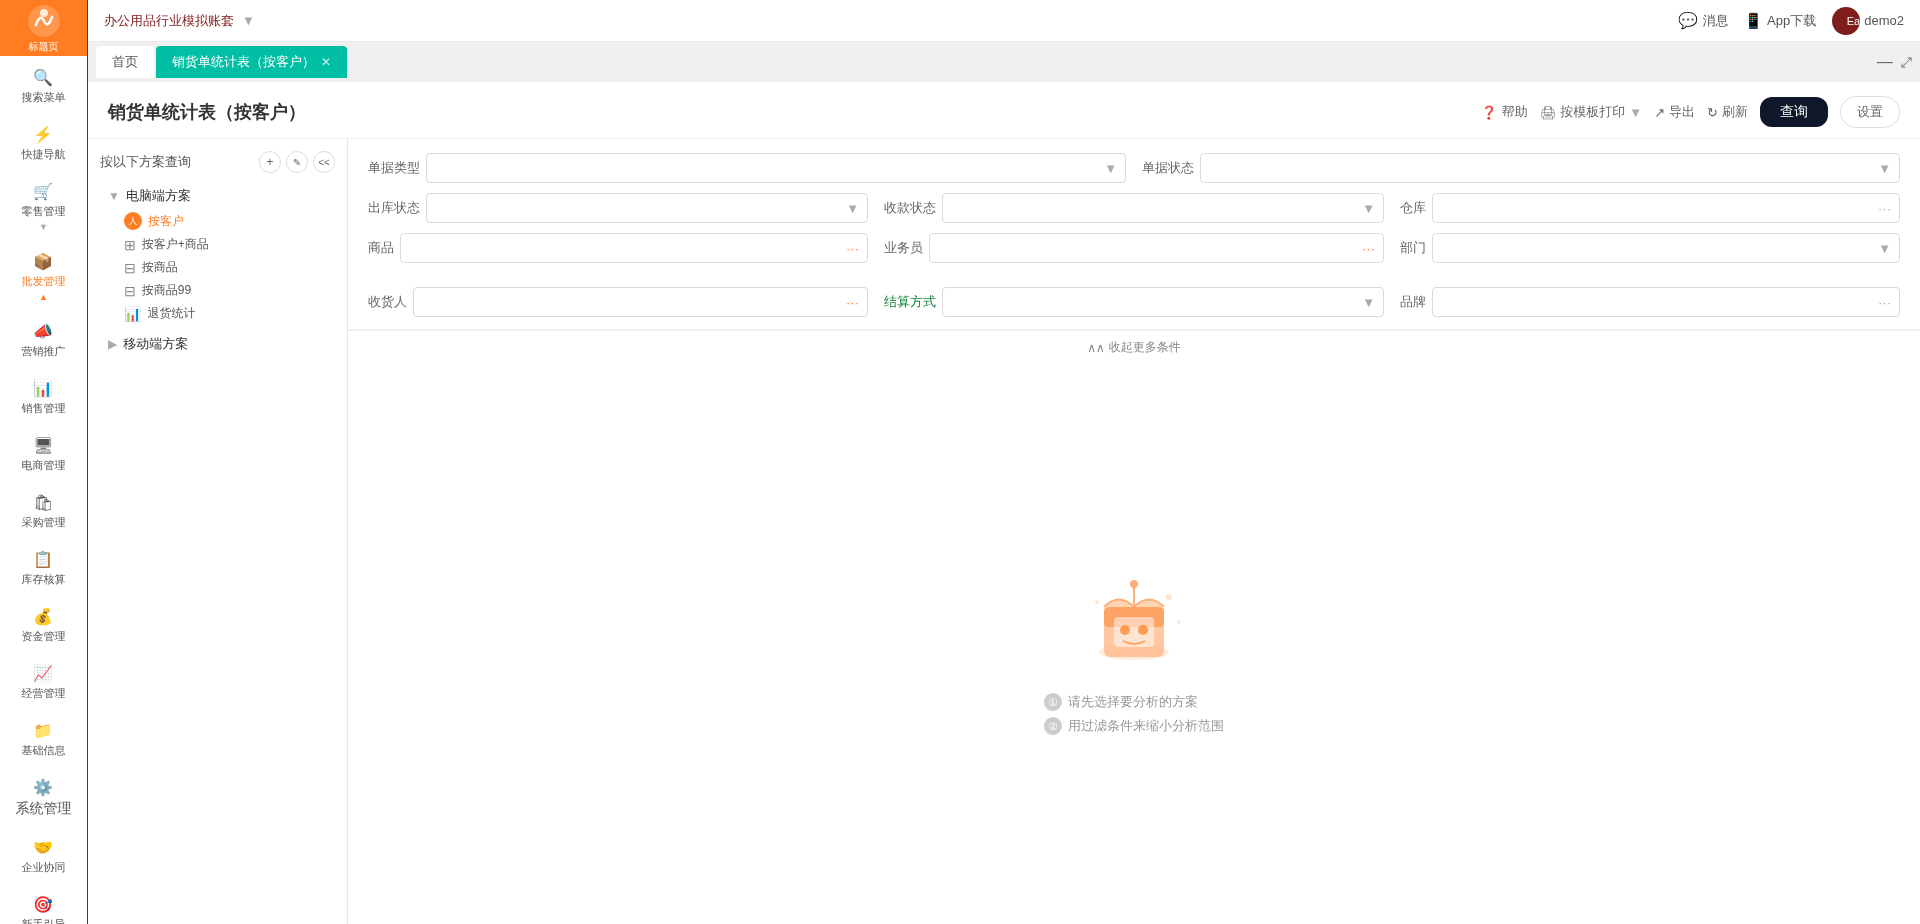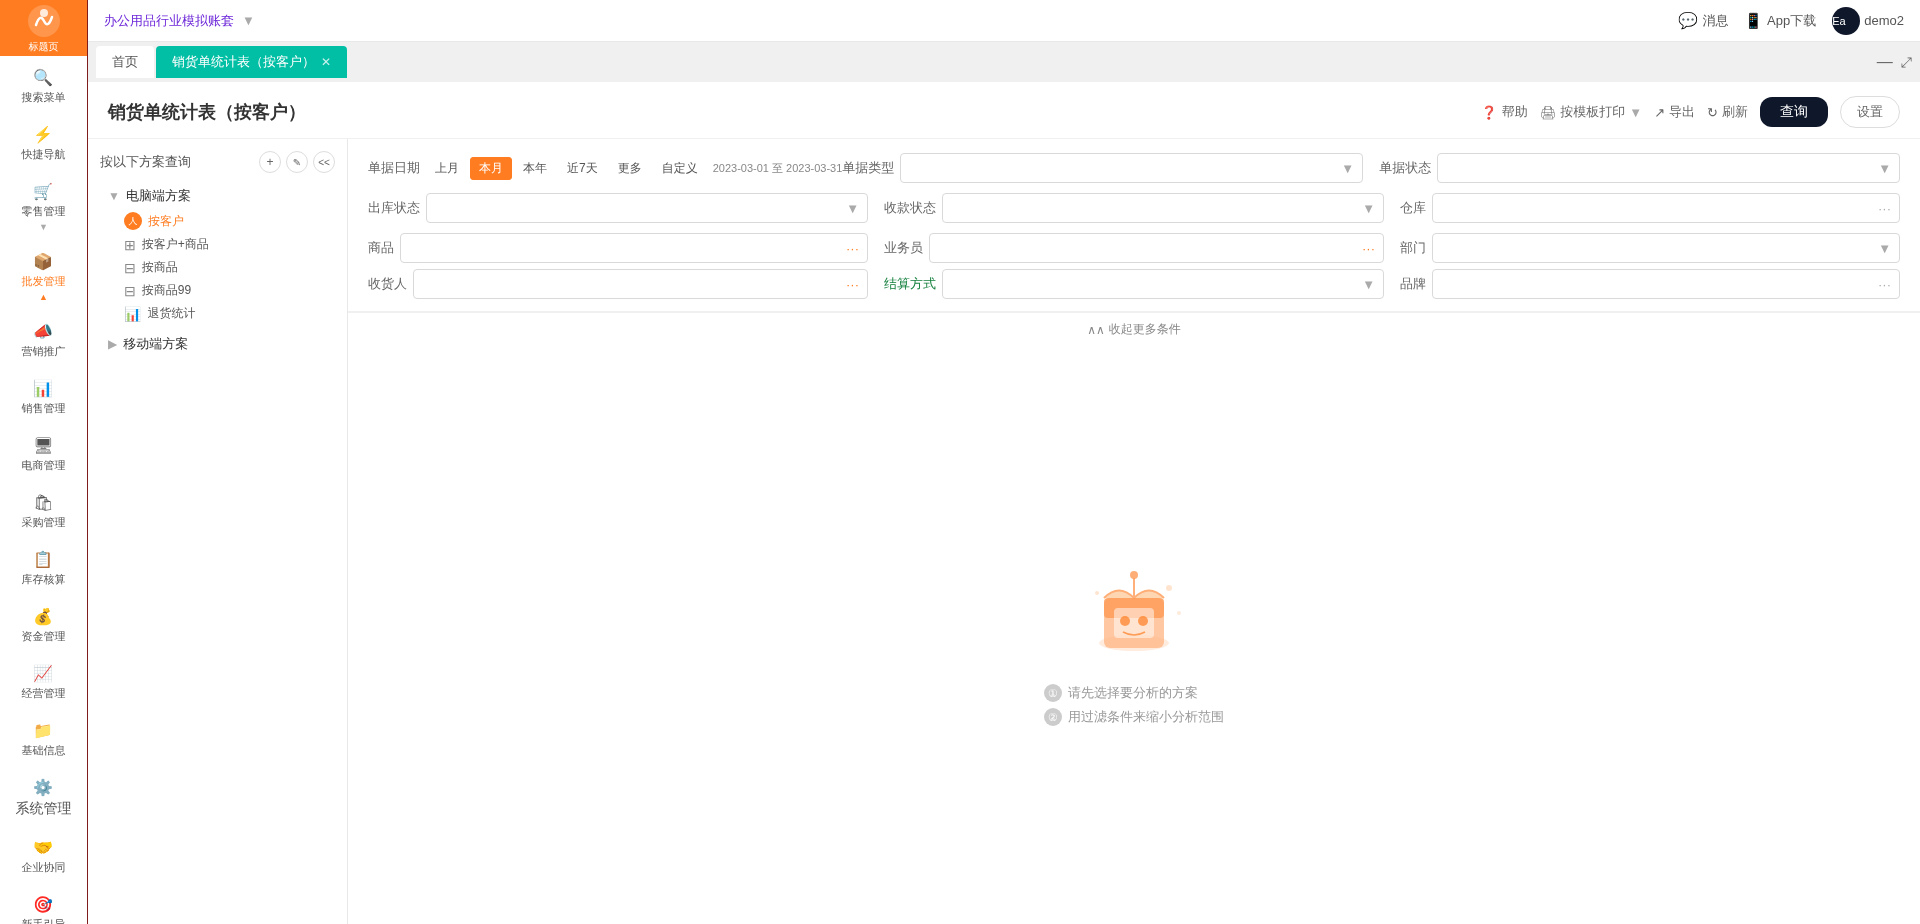--- a/index.html
+++ b/index.html
@@ -3,21 +3,21 @@
   <meta charset="utf-8">
   <style>
     * { margin: 0; padding: 0; box-sizing: border-box; }
     body { font-family: 'Microsoft YaHei', Arial, sans-serif; font-size: 13px; background: #f5f5f5; color: #333; width: 1920px; height: 924px; overflow: hidden; display: flex; }
 
     
     .top-header { height: 42px; background: #fff; border-bottom: 1px solid #e8e8e8; display: flex; align-items: center; justify-content: space-between; padding: 0 16px; flex-shrink: 0; }
     .header-left { display: flex; align-items: center; gap: 8px; color: #666; font-size: 13px; }
     .header-right { display: flex; align-items: center; gap: 16px; }
     .header-right-item { display: flex; align-items: center; gap: 4px; cursor: pointer; color: #555; font-size: 13px; }
-    .avatar { width: 28px; height: 28px; border-radius: 50%; background: #0f172a; display: flex; align-items: center; justify-content: flex-start; color: #fff; font-size: 12px; overflow: hidden; }
+    .avatar { width: 28px; height: 28px; border-radius: 50%; background: #7f1d1d; display: flex; align-items: center; justify-content: flex-end; color: #fff; font-size: 12px; overflow: hidden; }
 
     
     .tab-bar { height: 40px; background: #f0f0f0; display: flex; align-items: center; padding: 0 8px; gap: 2px; flex-shrink: 0; }
     .tab { height: 32px; padding: 0 16px; border-radius: 4px 4px 0 0; display: flex; align-items: center; gap: 6px; cursor: pointer; font-size: 13px; background: #ddd; color: #666; }
     .tab.active { background: #00bfa5; color: #fff; }
     .tab-close { font-size: 12px; cursor: pointer; opacity: 0.8; }
     .tab-home { background: #fff; color: #555; }
 
     
     .content { flex: 1; background: #fff; overflow: hidden; display: flex; flex-direction: column; }
@@ -132,21 +132,21 @@
         <span style="font-size:11px;">新手引导</span>
       </div>
 
     </div>
   </div>
 
   <div class="content-wrapper">
 
     <div class="top-header">
       <div class="header-left">
-        <span style="color:#6d28d9;">办公用品行业模拟账套</span>
+        <span style="color:#7f1d1d;">办公用品行业模拟账套</span>
         <span style="color:#aaa;cursor:pointer;">▼</span>
       </div>
       <div class="header-right">
         <div class="header-right-item">
           <span style="font-size:16px;">💬</span>
           <span>消息</span>
         </div>
         <div class="header-right-item">
           <span style="font-size:15px;">📱</span>
           <span>App下载</span>
@@ -249,32 +249,20 @@
             </div>
           </div>
         </div>
 
         <div style="flex:1;display:flex;flex-direction:column;overflow:hidden;">
 
           <div style="padding:14px 20px 8px;border-bottom:1px solid #f0f0f0;">
 
             <div style="display:flex;align-items:center;gap:0;margin-bottom:10px;">
 
-              <div style="display:flex;align-items:center;gap:6px;flex:0 0 auto;min-width:420px;">
-                <span style="color:#666;font-size:13px;white-space:nowrap;">单据日期</span>
-                <div style="display:flex;align-items:center;gap:2px;">
-                  <span class="date-btn">上月</span>
-                  <span class="date-btn active">本月</span>
-                  <span class="date-btn">本年</span>
-                  <span class="date-btn">近7天</span>
-                  <span class="date-btn">更多</span>
-                  <span class="date-btn">自定义</span>
-                </div>
-                <span style="color:#888;font-size:11px;">2023-03-01 至 2023-03-31</span>
-              </div>
 
               <div style="display:flex;align-items:center;gap:6px;flex:1;">
                 <span style="color:#666;font-size:13px;">单据类型</span>
                 <div class="filter-input" style="flex:1;min-width:180px;">
                   <span style="color:#bbb;"></span>
                   <span style="color:#aaa;">▼</span>
                 </div>
               </div>
 
               <div style="display:flex;align-items:center;gap:6px;flex:1;margin-left:16px;">
@@ -303,21 +291,21 @@
               </div>
               <div style="display:flex;align-items:center;gap:6px;flex:1;">
                 <span style="color:#666;font-size:13px;">仓库</span>
                 <div class="filter-input" style="flex:1;">
                   <span style="color:#bbb;"></span>
                   <span style="color:#aaa;cursor:pointer;">···</span>
                 </div>
               </div>
             </div>
 
-            <div style="display:flex;align-items:center;gap:16px;margin-bottom:6px;">
+            <div style="display:flex;align-items:center;gap:16px;margin-bottom:24px;">
               <div style="display:flex;align-items:center;gap:6px;flex:1;">
                 <span style="color:#666;font-size:13px;">商品</span>
                 <div class="filter-input" style="flex:1;">
                   <span style="color:#bbb;"></span>
                   <span style="color:#ff7c20;cursor:pointer;">···</span>
                 </div>
               </div>
               <div style="display:flex;align-items:center;gap:6px;flex:1;">
                 <span style="color:#666;font-size:13px;">业务员</span>
                 <div class="filter-input" style="flex:1;">

